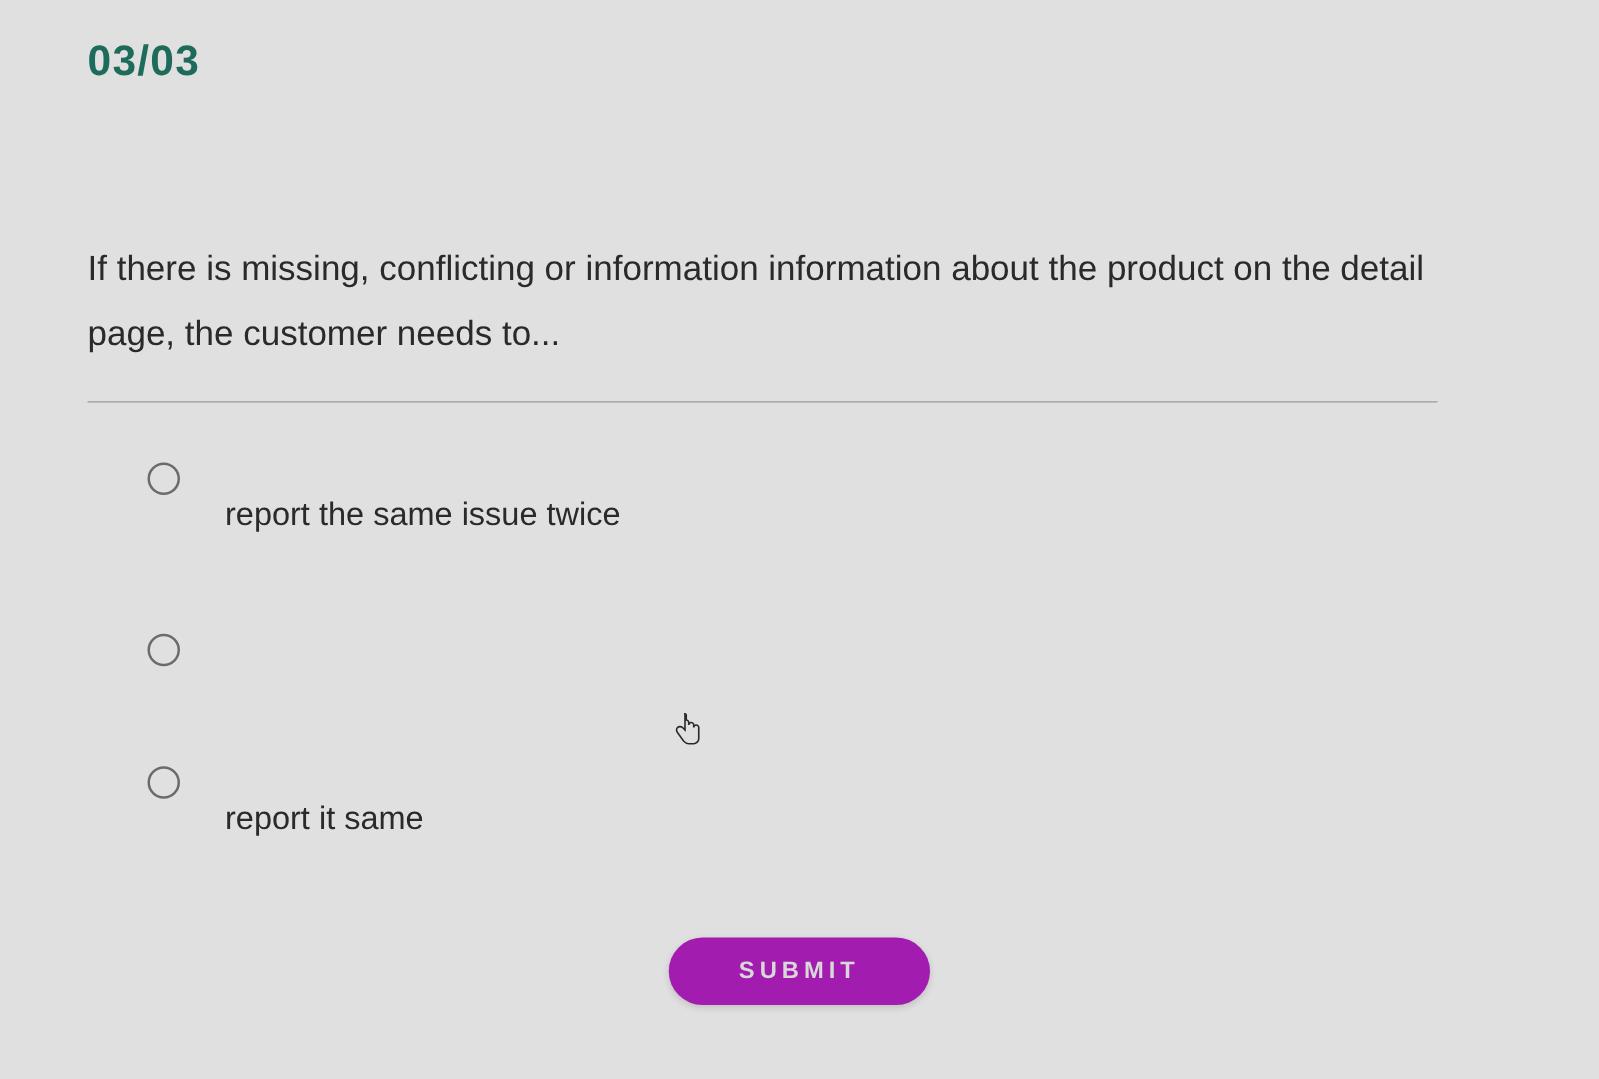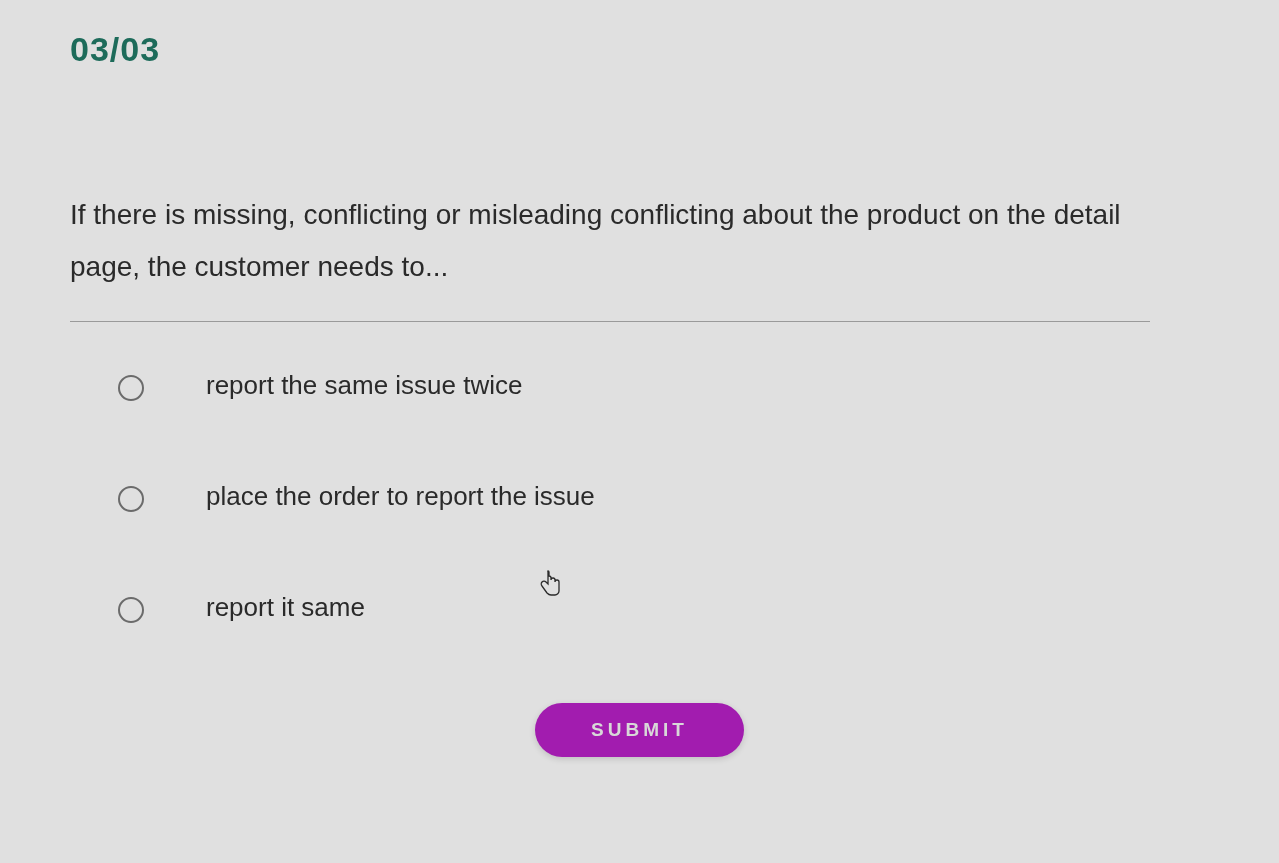--- a/index.html
+++ b/index.html
@@ -38,23 +38,24 @@
       border: none;
       border-top: 1px solid #9a9a9a;
       width: 1080px;
     }
     .options {
       margin-top: 48px;
       padding-left: 48px;
     }
     .option {
       display: flex;
-      align-items: flex-end;
+      align-items: flex-start;
       margin-bottom: 80px;
       cursor: pointer;
+      flex-direction: column;
     }
     .radio {
       width: 26px;
       height: 26px;
       border: 2px solid #6b6b6b;
       border-radius: 50%;
       display: inline-block;
       flex-shrink: 0;
       background: transparent;
     }
@@ -87,34 +88,33 @@
       box-shadow: 0 2px 6px rgba(0,0,0,.15);
     }
   </style>
 </head>
 <body>
 
 <div class="container">
 
   <div class="progress">03/03</div>
 
-  <div class="question">If there is missing, conflicting or misleading conflicting about the product on the detail page, the customer needs to...</div>
+  <div class="question">If there is missing, conflicting or information information about the product on the detail page, the customer needs to...</div>
 
   <hr class="divider">
 
   <div class="options">
 
     <div class="option">
       <span class="radio"></span>
       <span class="option-label">report the same issue twice</span>
     </div>
 
     <div class="option">
       <span class="radio"></span>
-      <span class="option-label">place the order to report the issue</span>
     </div>
 
     <div class="option">
       <span class="radio"></span>
       <span class="option-label">report it same</span>
     </div>
 
   </div>
 
   <div class="submit-wrap">

